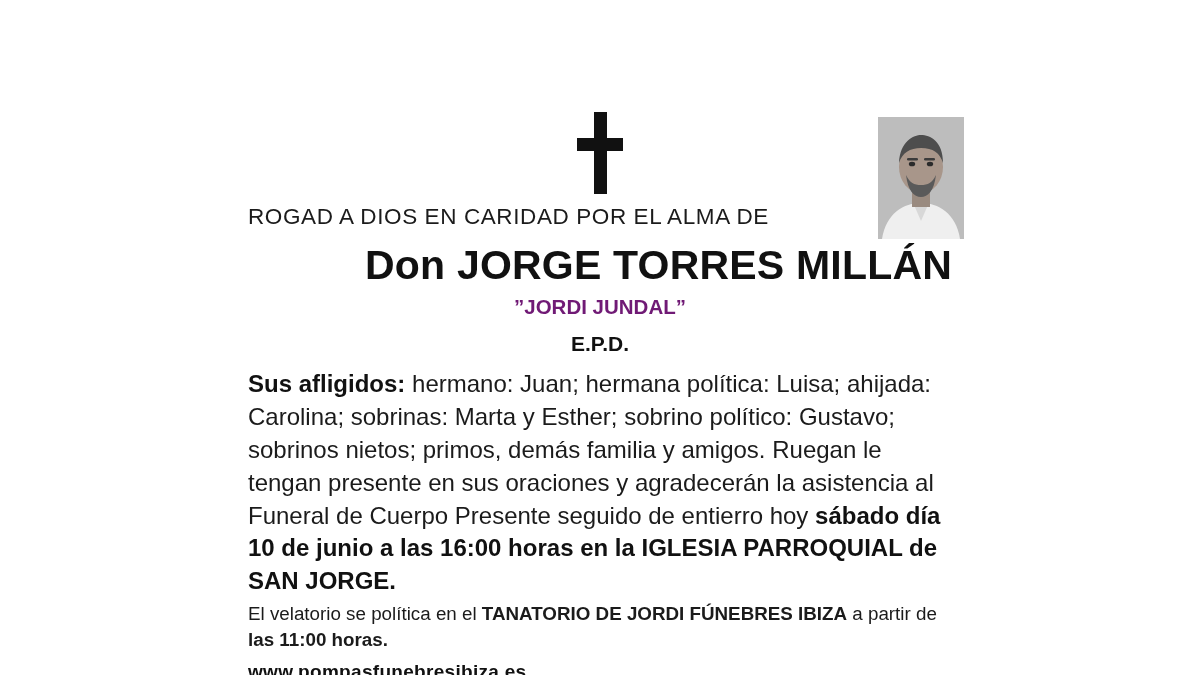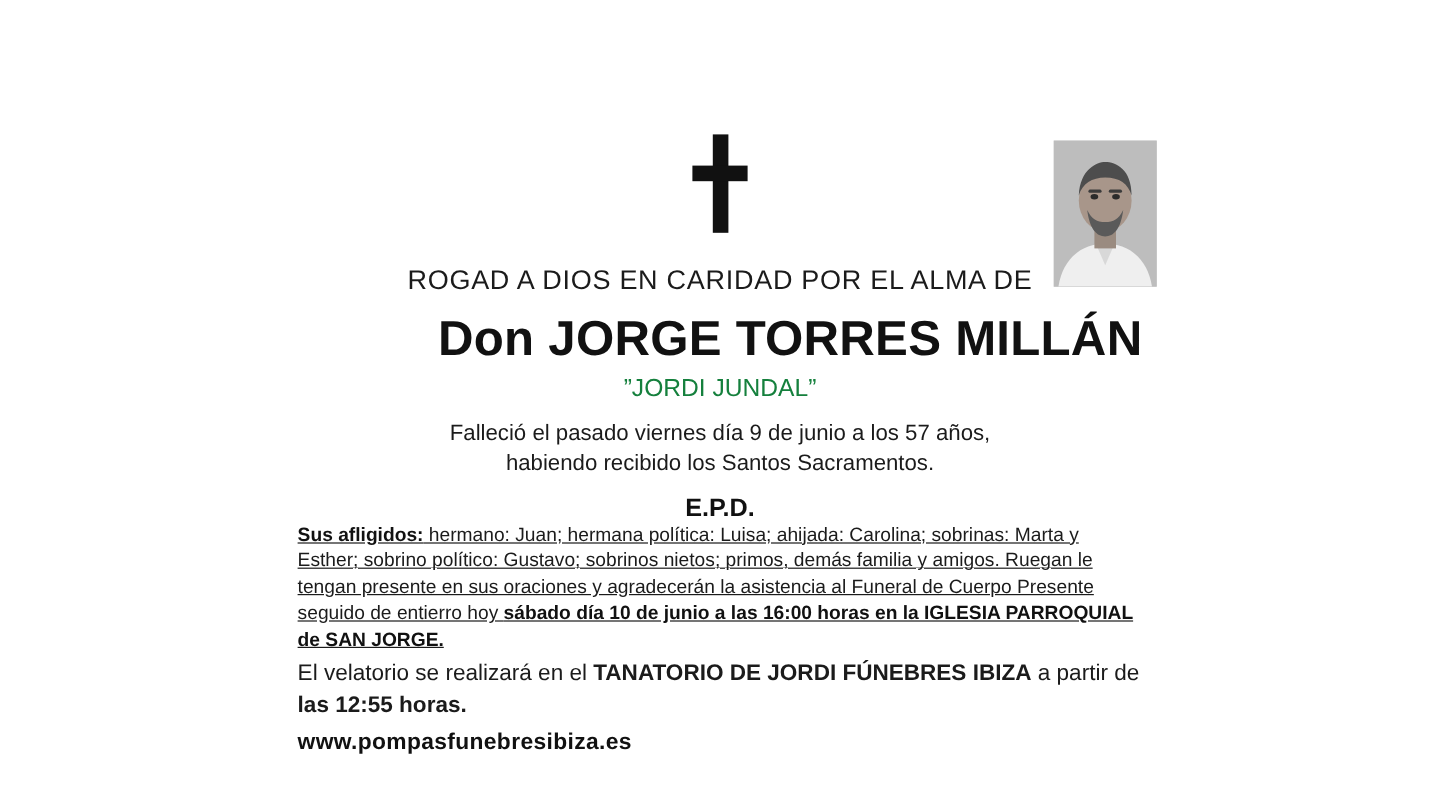--- a/index.html
+++ b/index.html
@@ -70,67 +70,67 @@
 
   
   .content {
     position: absolute;
     left: 248px;
     top: 200px;
     width: 704px;
   }
 
   .line-rogad {
-    text-align: center;
+    text-align: left;
     font-size: 22.5px;
     letter-spacing: 0.6px;
     color: #1b1b1b;
-    margin-top: 21px;
+    margin-top: 4px;
   }
 
   .name {
     text-align: right;
     font-size: 41px;
     font-weight: bold;
     letter-spacing: 0.2px;
     margin-top: 12px;
     color: #111;
     white-space: nowrap;
   }
 
   .nickname {
     text-align: center;
     font-size: 20.5px;
-    font-weight: normal;
+    font-weight: bold;
     margin-top: 6px;
-    color: #15803d;
+    color: #701a75;
   }
 
   .death-info {
     text-align: center;
     font-size: 18.5px;
     line-height: 1.34;
     margin-top: 13px;
     color: #1b1b1b;
   }
 
   .epd {
     text-align: center;
     font-size: 21px;
     font-weight: bold;
     margin-top: 13px;
     color: #111;
   }
 
   .body-text {
-    font-size: 16px;
+    font-size: 24px;
     line-height: 1.37;
-    color: #1b1b1b;
-    text-align: left;
-    text-decoration: underline;
+    margin-top: 12px;
+    color: #1b1b1b;
+    text-align: left;
   }
   .body-text b {
     font-weight: bold;
     color: #111;
   }
 
   .velatorio {
     font-size: 18.8px;
     line-height: 1.37;
     margin-top: 3px;
@@ -184,27 +184,23 @@
   </div>
 
   <div class="content">
 
     <div class="line-rogad">ROGAD A DIOS EN CARIDAD POR EL ALMA DE</div>
 
     <div class="name">Don JORGE TORRES MILLÁN</div>
 
     <div class="nickname">”JORDI JUNDAL”</div>
 
-    <div class="death-info">
-      <span>Falleció el pasado viernes día 9 de junio a los 57 años,</span><br>
-      <span>habiendo recibido los Santos Sacramentos.</span>
-    </div>
 
     <div class="epd">E.P.D.</div>
 
     <div class="body-text"><b>Sus afligidos:</b><span> hermano: Juan; hermana política: Luisa; ahijada: Carolina; sobrinas: Marta y Esther; sobrino político: Gustavo; sobrinos nietos; primos, demás familia y amigos. Ruegan le tengan presente en sus oraciones y agradecerán la asistencia al Funeral de Cuerpo Presente seguido de entierro hoy </span><b>sábado día 10 de junio a las 16:00 horas en la IGLESIA PARROQUIAL de SAN JORGE.</b></div>
 
-    <div class="velatorio"><span>El velatorio se realizará en el </span><b>TANATORIO DE JORDI FÚNEBRES IBIZA</b><span> a partir de </span><b>las 12:55 horas.</b></div>
+    <div class="velatorio"><span>El velatorio se política en el </span><b>TANATORIO DE JORDI FÚNEBRES IBIZA</b><span> a partir de </span><b>las 11:00 horas.</b></div>
 
     <div class="website">www.pompasfunebresibiza.es</div>
 
   </div>
 </div>
 
 </body></html>

